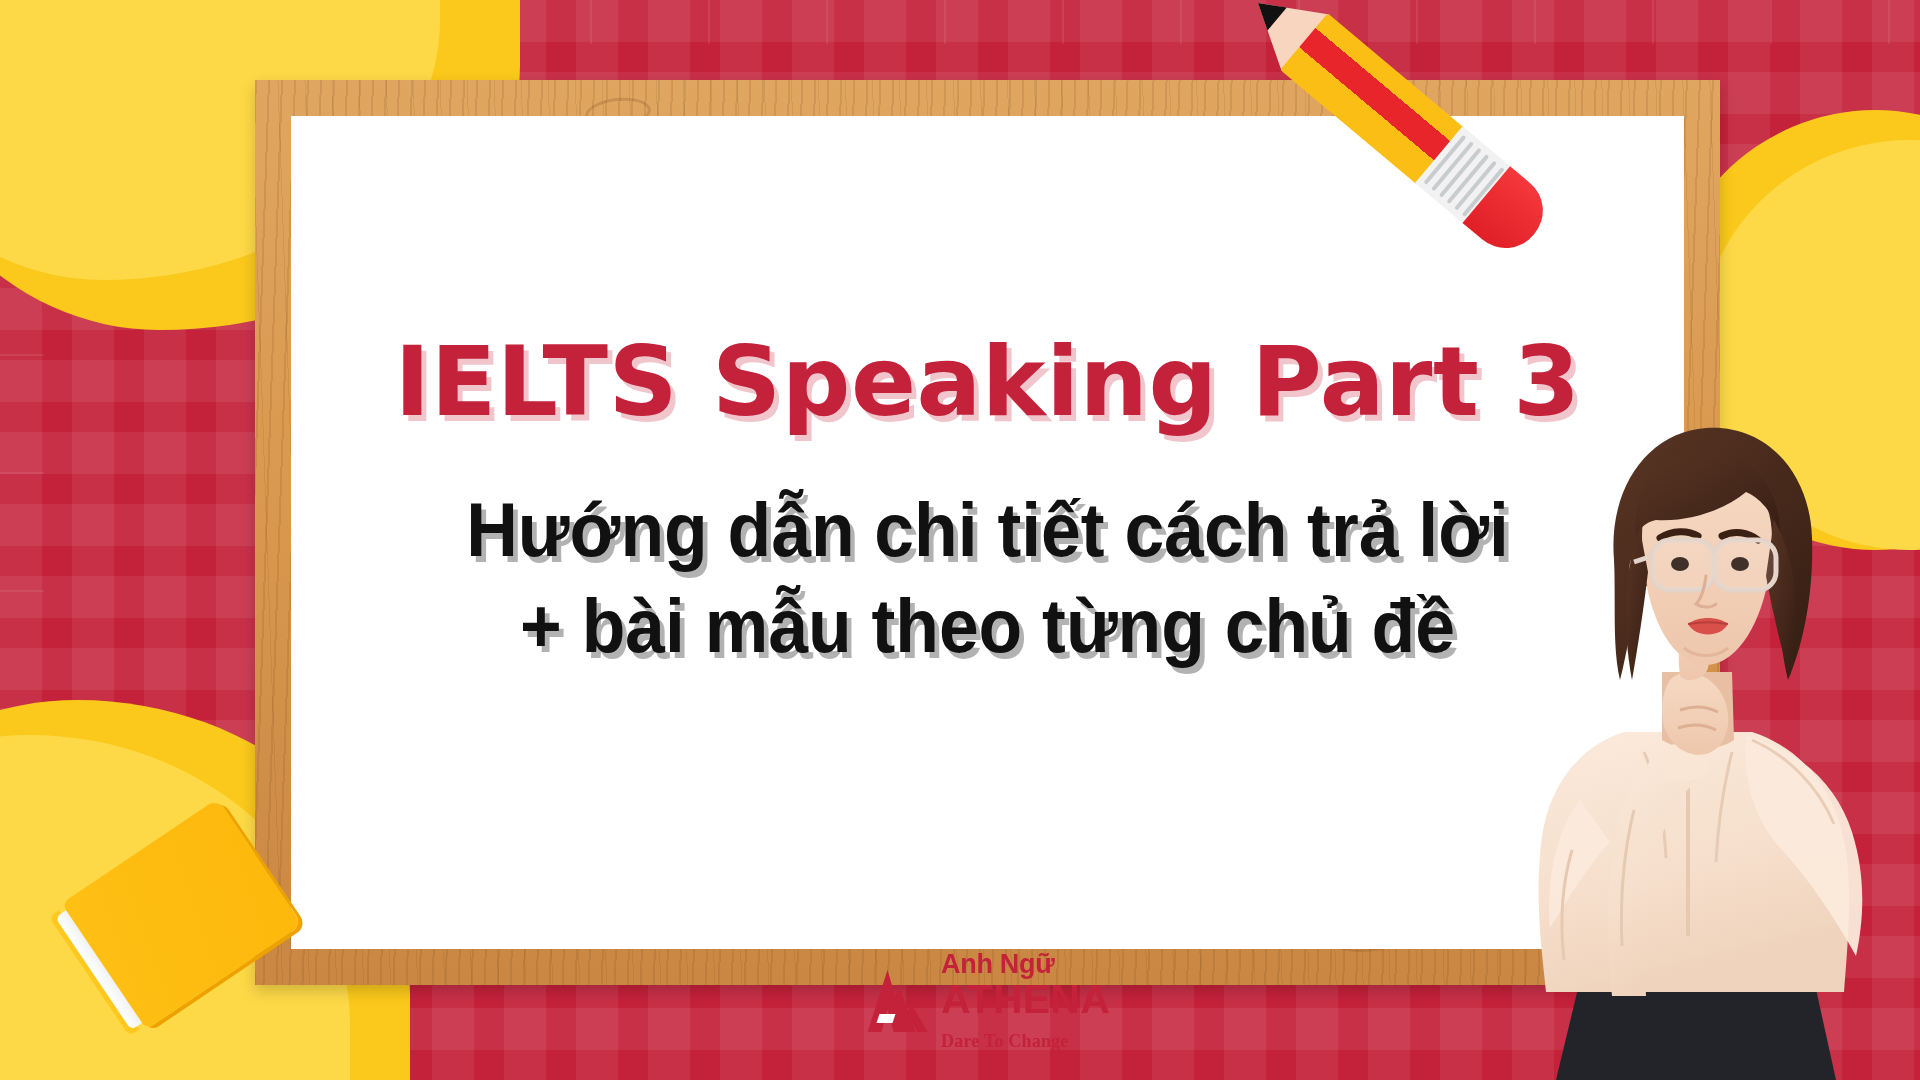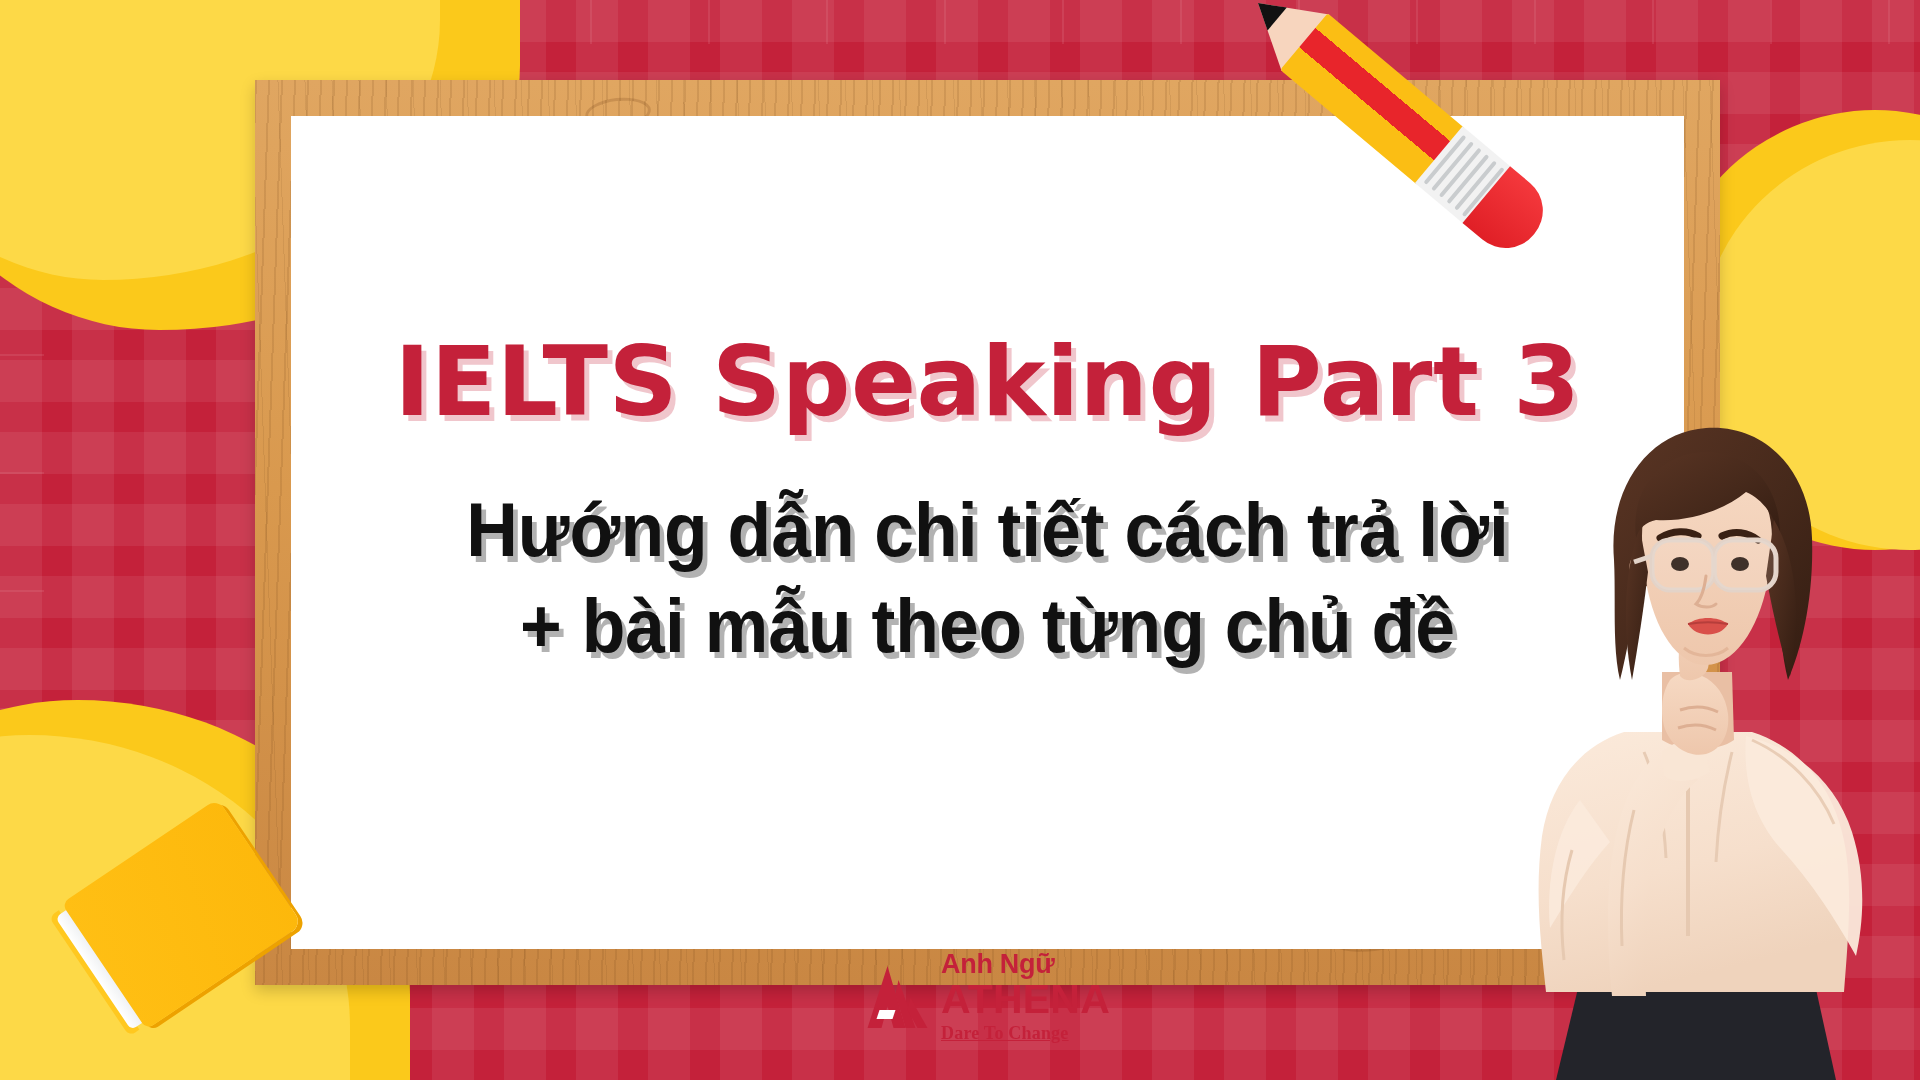--- a/index.html
+++ b/index.html
@@ -204,21 +204,21 @@
     font-size:27px; font-weight:bold; color:#C4213A;
     letter-spacing:-.3px;
   }
   .logo-l2{
     font-size:41px; font-weight:bold; color:#C4213A;
     letter-spacing:.2px; margin-top:1px;
   }
   .logo-l3{
     font-family:"Liberation Serif", serif;
     font-size:18px; font-weight:bold; color:#C4213A;
-    letter-spacing:.2px; margin-top:4px;text-decoration:underline;
+    letter-spacing:.2px; margin-top:12px;
   }
 
   
   .woman{
     position:absolute; right:6px; bottom:0; width:430px; height:700px;
   }
   .woman svg{ display:block; width:100%; height:100%; }
 </style>
 </head>
 <body>

